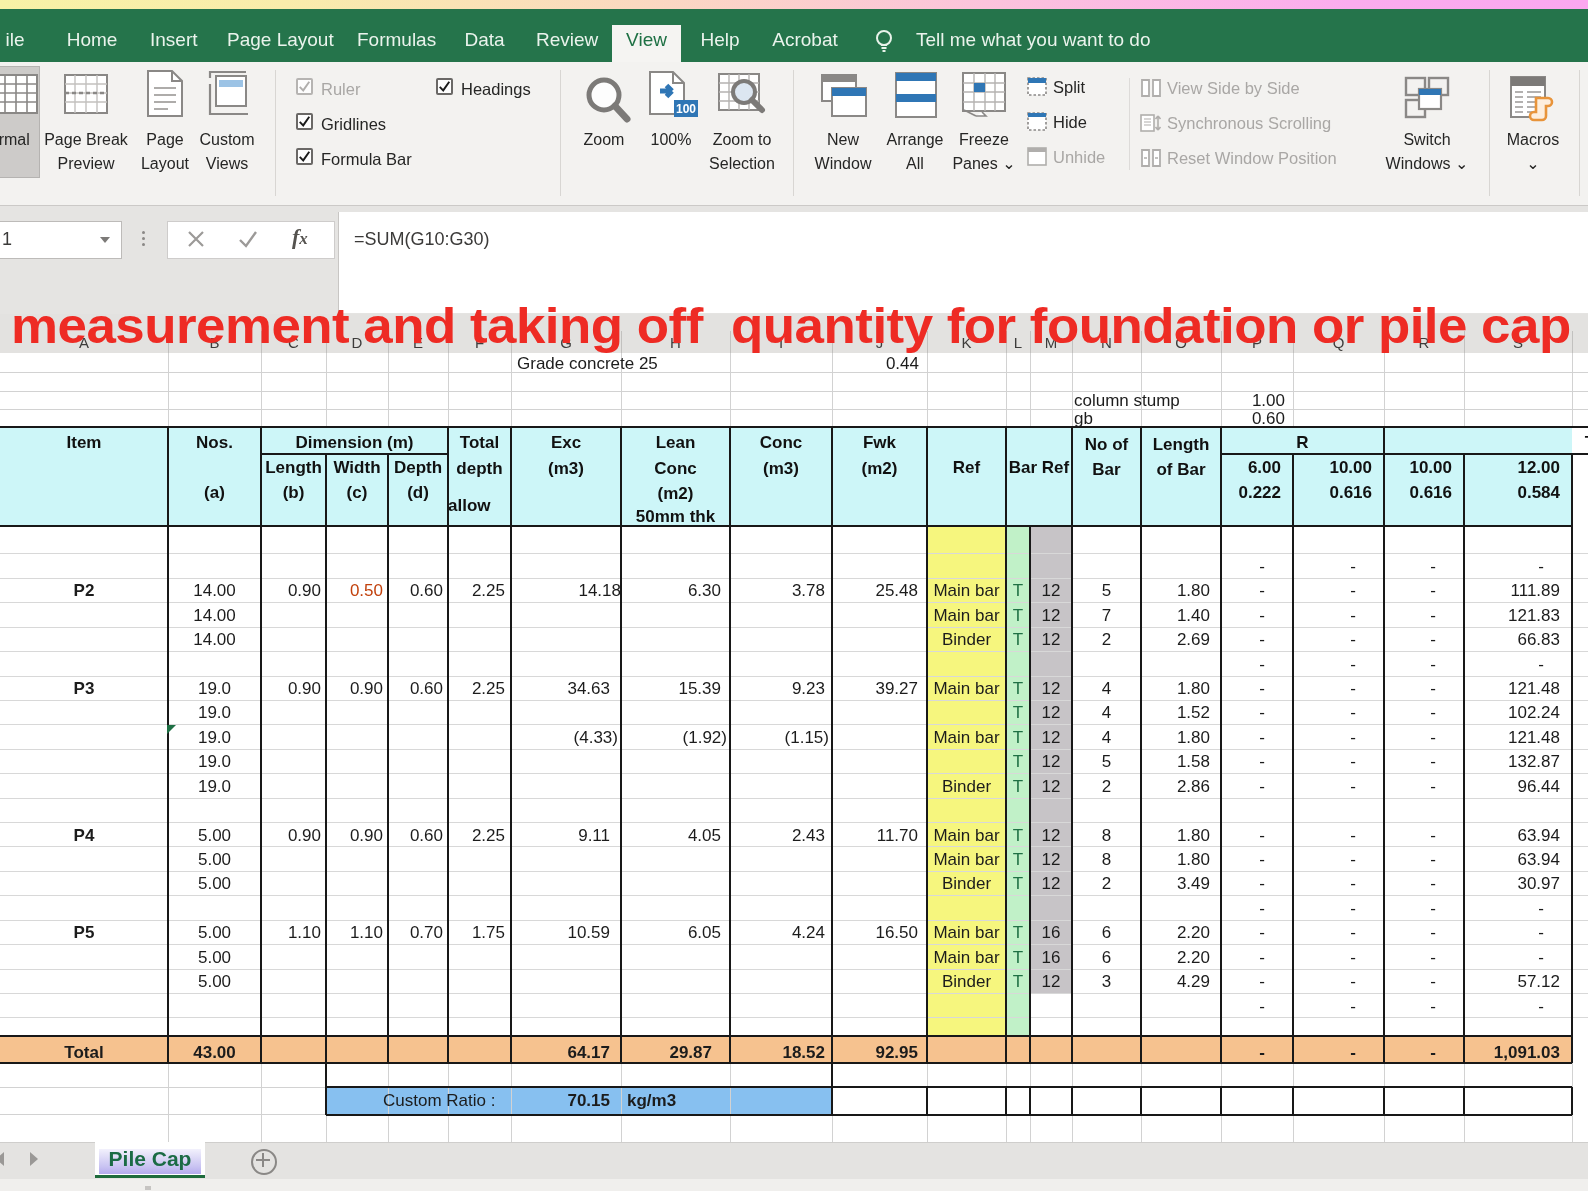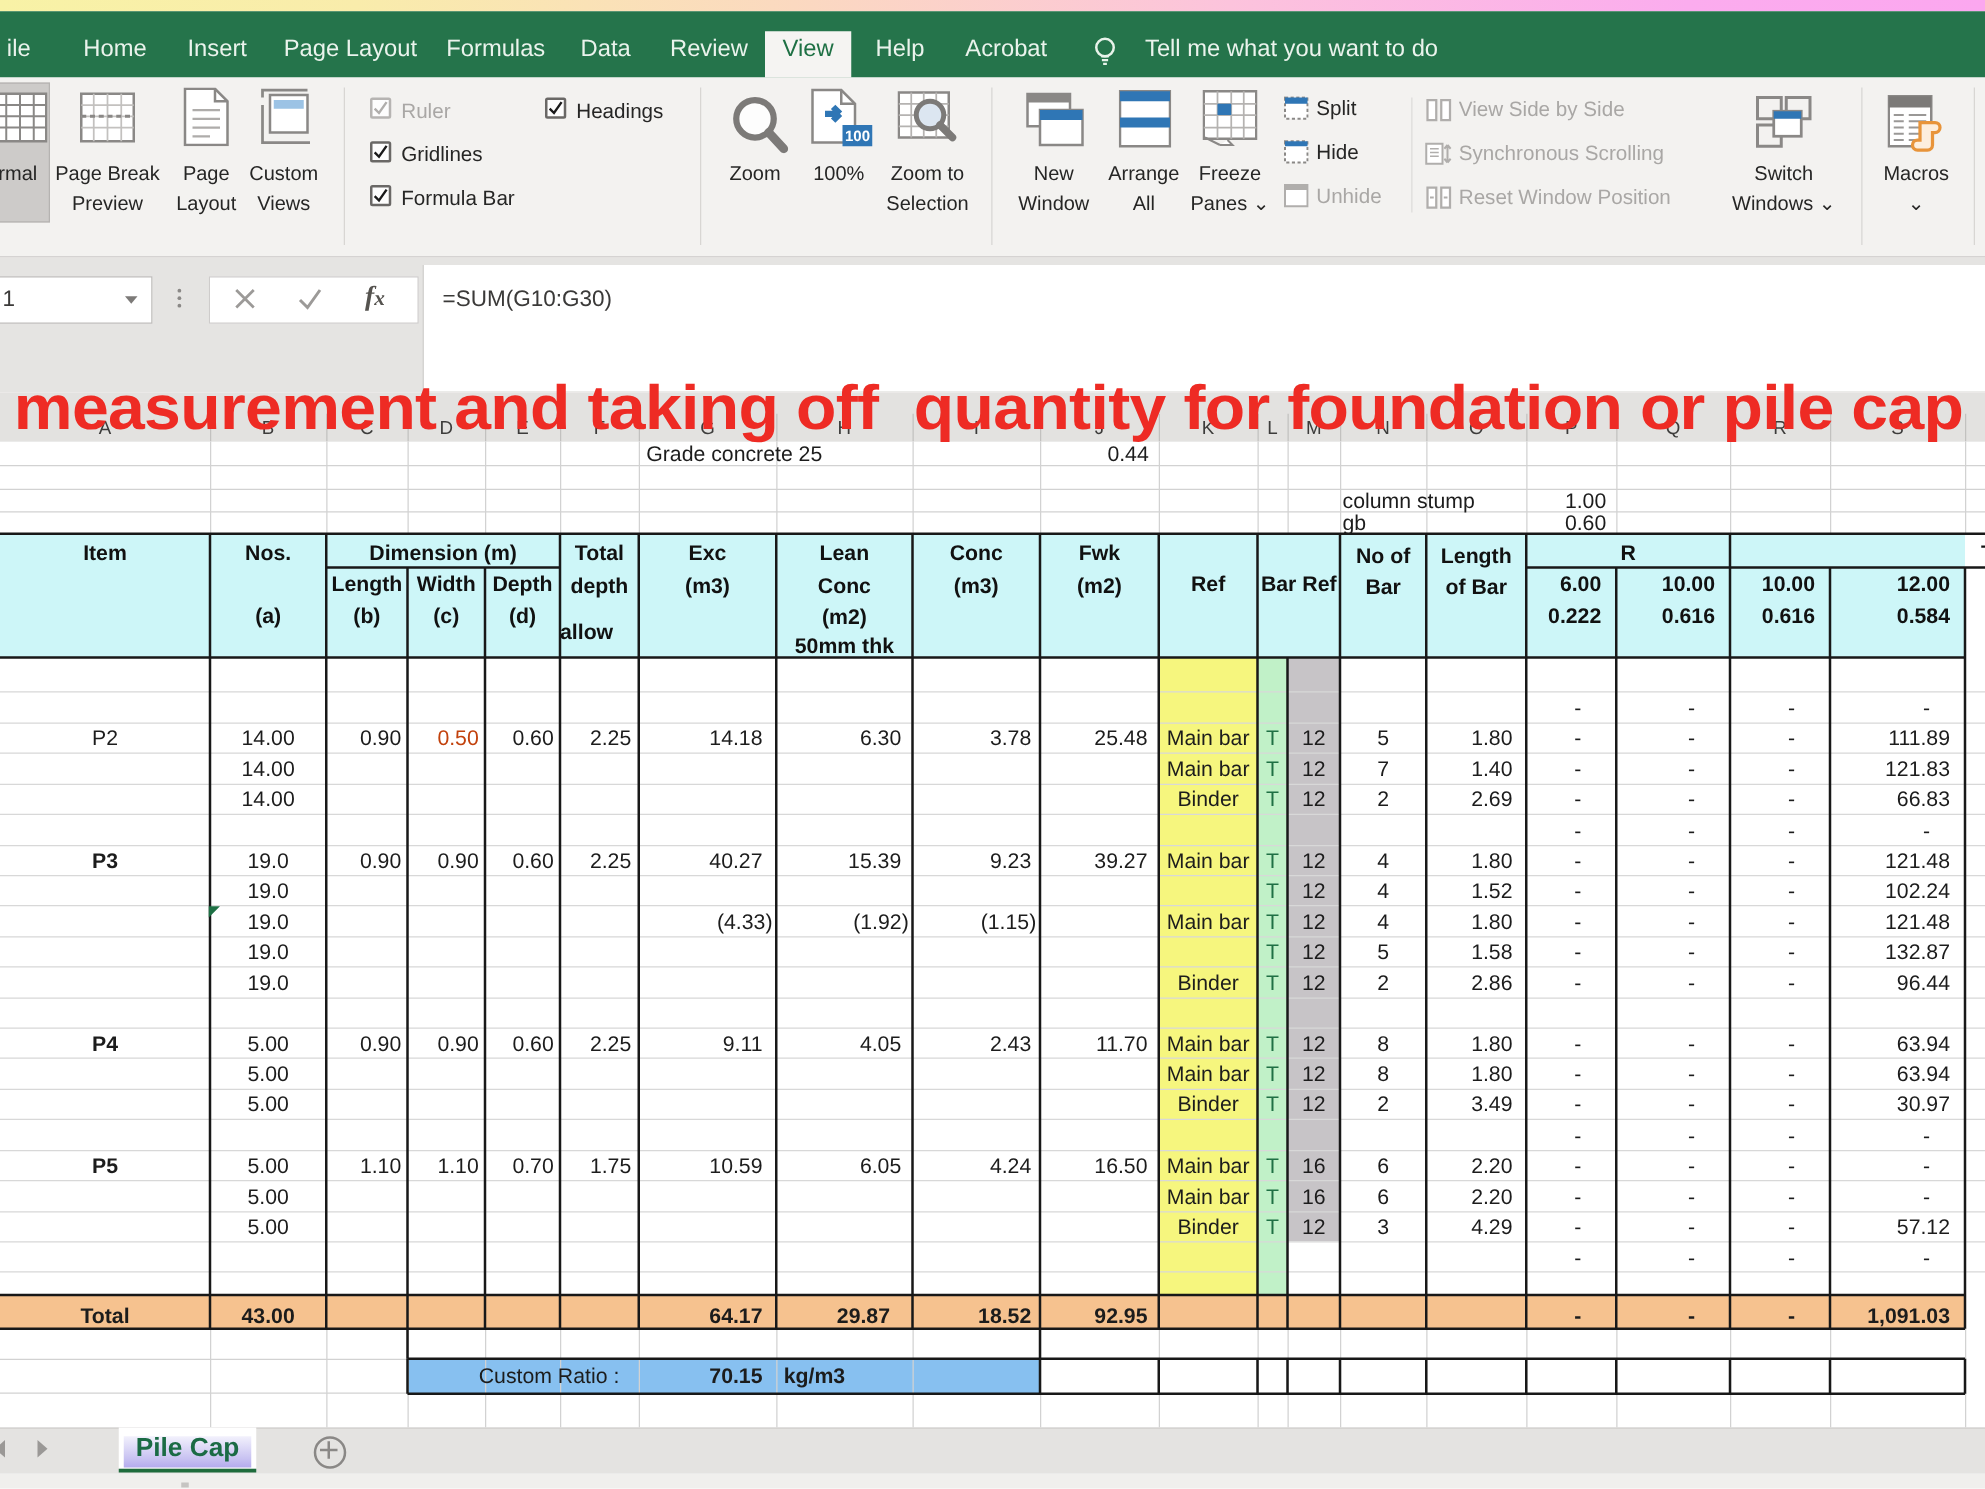--- a/index.html
+++ b/index.html
@@ -393,27 +393,27 @@
 <div style="position:absolute;left:517px;top:354px;width:220px;height:19px;line-height:19px;font-size:17px;color:#1c1c1c;">Grade concrete 25</div>
 <div style="position:absolute;left:832px;top:353.5px;width:95px;height:19.0px;line-height:19.0px;font-size:17px;text-align:right;padding-right:8px;box-sizing:border-box;color:#1c1c1c;">0.44</div>
 <div style="position:absolute;left:1072px;top:390.5px;width:69px;height:19.0px;line-height:19.0px;font-size:17px;text-align:left;padding-left:2px;box-sizing:border-box;color:#1c1c1c;">column stump</div>
 <div style="position:absolute;left:1221px;top:390.5px;width:72px;height:19.0px;line-height:19.0px;font-size:17px;text-align:right;padding-right:8px;box-sizing:border-box;color:#1c1c1c;">1.00</div>
 <div style="position:absolute;left:1072px;top:409.0px;width:69px;height:19.0px;line-height:19.0px;font-size:17px;text-align:left;padding-left:2px;box-sizing:border-box;color:#1c1c1c;">gb</div>
 <div style="position:absolute;left:1221px;top:409.0px;width:72px;height:19.0px;line-height:19.0px;font-size:17px;text-align:right;padding-right:8px;box-sizing:border-box;color:#1c1c1c;">0.60</div>
 <div style="position:absolute;left:1221px;top:554.9px;width:72px;height:24.4px;line-height:24.4px;font-size:17px;text-align:right;padding-right:28px;box-sizing:border-box;color:#1c1c1c;">-</div>
 <div style="position:absolute;left:1293px;top:554.9px;width:91px;height:24.4px;line-height:24.4px;font-size:17px;text-align:right;padding-right:28px;box-sizing:border-box;color:#1c1c1c;">-</div>
 <div style="position:absolute;left:1384px;top:554.9px;width:80px;height:24.4px;line-height:24.4px;font-size:17px;text-align:right;padding-right:28px;box-sizing:border-box;color:#1c1c1c;">-</div>
 <div style="position:absolute;left:1464px;top:554.9px;width:108px;height:24.4px;line-height:24.4px;font-size:17px;text-align:right;padding-right:28px;box-sizing:border-box;color:#1c1c1c;">-</div>
-<div style="position:absolute;left:0px;top:579.3px;width:168px;height:24.4px;line-height:24.4px;font-size:17px;text-align:center;font-weight:normal;color:#1c1c1c;">P2</div>
+<div style="position:absolute;left:0px;top:579.3px;width:168px;height:24.4px;line-height:24.4px;font-size:17px;text-align:center;font-weight:bold;color:#1c1c1c;">P2</div>
 <div style="position:absolute;left:168px;top:579.3px;width:93px;height:24.4px;line-height:24.4px;font-size:17px;text-align:center;color:#1c1c1c;">14.00</div>
 <div style="position:absolute;left:261px;top:579.3px;width:65px;height:24.4px;line-height:24.4px;font-size:17px;text-align:right;padding-right:5px;box-sizing:border-box;color:#1c1c1c;">0.90</div>
 <div style="position:absolute;left:326px;top:579.3px;width:62px;height:24.4px;line-height:24.4px;font-size:17px;text-align:right;padding-right:5px;box-sizing:border-box;color:#c2410c;">0.50</div>
 <div style="position:absolute;left:388px;top:579.3px;width:60px;height:24.4px;line-height:24.4px;font-size:17px;text-align:right;padding-right:5px;box-sizing:border-box;color:#1c1c1c;">0.60</div>
 <div style="position:absolute;left:448px;top:579.3px;width:63px;height:24.4px;line-height:24.4px;font-size:17px;text-align:right;padding-right:6px;box-sizing:border-box;color:#1c1c1c;">2.25</div>
-<div style="position:absolute;left:511px;top:579.3px;width:110px;height:24.4px;line-height:24.4px;font-size:17px;text-align:right;padding-right:11px;box-sizing:border-box;color:#1c1c1c;">14.18</div>
+<div style="position:absolute;left:511px;top:579.3px;width:110px;height:24.4px;line-height:24.4px;font-size:17px;text-align:right;box-sizing:border-box;color:#1c1c1c;">14.18</div>
 <div style="position:absolute;left:621px;top:579.3px;width:109px;height:24.4px;line-height:24.4px;font-size:17px;text-align:right;padding-right:9px;box-sizing:border-box;color:#1c1c1c;">6.30</div>
 <div style="position:absolute;left:730px;top:579.3px;width:102px;height:24.4px;line-height:24.4px;font-size:17px;text-align:right;padding-right:7px;box-sizing:border-box;color:#1c1c1c;">3.78</div>
 <div style="position:absolute;left:832px;top:579.3px;width:95px;height:24.4px;line-height:24.4px;font-size:17px;text-align:right;padding-right:9px;box-sizing:border-box;color:#1c1c1c;">25.48</div>
 <div style="position:absolute;left:927px;top:579.3px;width:79px;height:24.4px;line-height:24.4px;font-size:17px;text-align:center;color:#1c1c1c;">Main bar</div>
 <div style="position:absolute;left:1006px;top:579.3px;width:24px;height:24.4px;line-height:24.4px;font-size:17px;text-align:center;color:#1f7044;">T</div>
 <div style="position:absolute;left:1030px;top:579.3px;width:42px;height:24.4px;line-height:24.4px;font-size:17px;text-align:center;color:#1c1c1c;">12</div>
 <div style="position:absolute;left:1072px;top:579.3px;width:69px;height:24.4px;line-height:24.4px;font-size:17px;text-align:center;color:#1c1c1c;">5</div>
 <div style="position:absolute;left:1141px;top:579.3px;width:80px;height:24.4px;line-height:24.4px;font-size:17px;text-align:right;padding-right:11px;box-sizing:border-box;color:#1c1c1c;">1.80</div>
 <div style="position:absolute;left:1221px;top:579.3px;width:72px;height:24.4px;line-height:24.4px;font-size:17px;text-align:right;padding-right:28px;box-sizing:border-box;color:#1c1c1c;">-</div>
 <div style="position:absolute;left:1293px;top:579.3px;width:91px;height:24.4px;line-height:24.4px;font-size:17px;text-align:right;padding-right:28px;box-sizing:border-box;color:#1c1c1c;">-</div>
@@ -442,21 +442,21 @@
 <div style="position:absolute;left:1221px;top:652.6px;width:72px;height:24.4px;line-height:24.4px;font-size:17px;text-align:right;padding-right:28px;box-sizing:border-box;color:#1c1c1c;">-</div>
 <div style="position:absolute;left:1293px;top:652.6px;width:91px;height:24.4px;line-height:24.4px;font-size:17px;text-align:right;padding-right:28px;box-sizing:border-box;color:#1c1c1c;">-</div>
 <div style="position:absolute;left:1384px;top:652.6px;width:80px;height:24.4px;line-height:24.4px;font-size:17px;text-align:right;padding-right:28px;box-sizing:border-box;color:#1c1c1c;">-</div>
 <div style="position:absolute;left:1464px;top:652.6px;width:108px;height:24.4px;line-height:24.4px;font-size:17px;text-align:right;padding-right:28px;box-sizing:border-box;color:#1c1c1c;">-</div>
 <div style="position:absolute;left:0px;top:677.0px;width:168px;height:24.4px;line-height:24.4px;font-size:17px;text-align:center;font-weight:bold;color:#1c1c1c;">P3</div>
 <div style="position:absolute;left:168px;top:677.0px;width:93px;height:24.4px;line-height:24.4px;font-size:17px;text-align:center;color:#1c1c1c;">19.0</div>
 <div style="position:absolute;left:261px;top:677.0px;width:65px;height:24.4px;line-height:24.4px;font-size:17px;text-align:right;padding-right:5px;box-sizing:border-box;color:#1c1c1c;">0.90</div>
 <div style="position:absolute;left:326px;top:677.0px;width:62px;height:24.4px;line-height:24.4px;font-size:17px;text-align:right;padding-right:5px;box-sizing:border-box;color:#1c1c1c;">0.90</div>
 <div style="position:absolute;left:388px;top:677.0px;width:60px;height:24.4px;line-height:24.4px;font-size:17px;text-align:right;padding-right:5px;box-sizing:border-box;color:#1c1c1c;">0.60</div>
 <div style="position:absolute;left:448px;top:677.0px;width:63px;height:24.4px;line-height:24.4px;font-size:17px;text-align:right;padding-right:6px;box-sizing:border-box;color:#1c1c1c;">2.25</div>
-<div style="position:absolute;left:511px;top:677.0px;width:110px;height:24.4px;line-height:24.4px;font-size:17px;text-align:right;padding-right:11px;box-sizing:border-box;color:#1c1c1c;">40.27</div>
+<div style="position:absolute;left:511px;top:677.0px;width:110px;height:24.4px;line-height:24.4px;font-size:17px;text-align:right;padding-right:11px;box-sizing:border-box;color:#1c1c1c;">34.63</div>
 <div style="position:absolute;left:621px;top:677.0px;width:109px;height:24.4px;line-height:24.4px;font-size:17px;text-align:right;padding-right:9px;box-sizing:border-box;color:#1c1c1c;">15.39</div>
 <div style="position:absolute;left:730px;top:677.0px;width:102px;height:24.4px;line-height:24.4px;font-size:17px;text-align:right;padding-right:7px;box-sizing:border-box;color:#1c1c1c;">9.23</div>
 <div style="position:absolute;left:832px;top:677.0px;width:95px;height:24.4px;line-height:24.4px;font-size:17px;text-align:right;padding-right:9px;box-sizing:border-box;color:#1c1c1c;">39.27</div>
 <div style="position:absolute;left:927px;top:677.0px;width:79px;height:24.4px;line-height:24.4px;font-size:17px;text-align:center;color:#1c1c1c;">Main bar</div>
 <div style="position:absolute;left:1006px;top:677.0px;width:24px;height:24.4px;line-height:24.4px;font-size:17px;text-align:center;color:#1f7044;">T</div>
 <div style="position:absolute;left:1030px;top:677.0px;width:42px;height:24.4px;line-height:24.4px;font-size:17px;text-align:center;color:#1c1c1c;">12</div>
 <div style="position:absolute;left:1072px;top:677.0px;width:69px;height:24.4px;line-height:24.4px;font-size:17px;text-align:center;color:#1c1c1c;">4</div>
 <div style="position:absolute;left:1141px;top:677.0px;width:80px;height:24.4px;line-height:24.4px;font-size:17px;text-align:right;padding-right:11px;box-sizing:border-box;color:#1c1c1c;">1.80</div>
 <div style="position:absolute;left:1221px;top:677.0px;width:72px;height:24.4px;line-height:24.4px;font-size:17px;text-align:right;padding-right:28px;box-sizing:border-box;color:#1c1c1c;">-</div>
 <div style="position:absolute;left:1293px;top:677.0px;width:91px;height:24.4px;line-height:24.4px;font-size:17px;text-align:right;padding-right:28px;box-sizing:border-box;color:#1c1c1c;">-</div>

